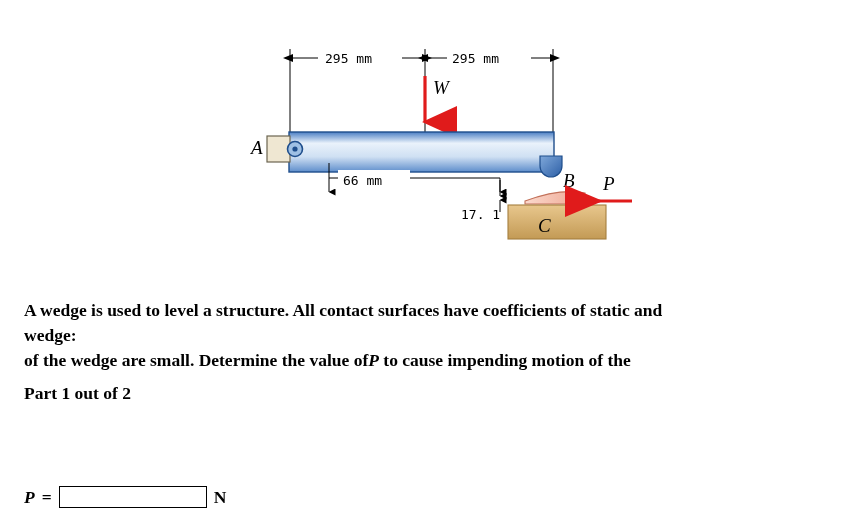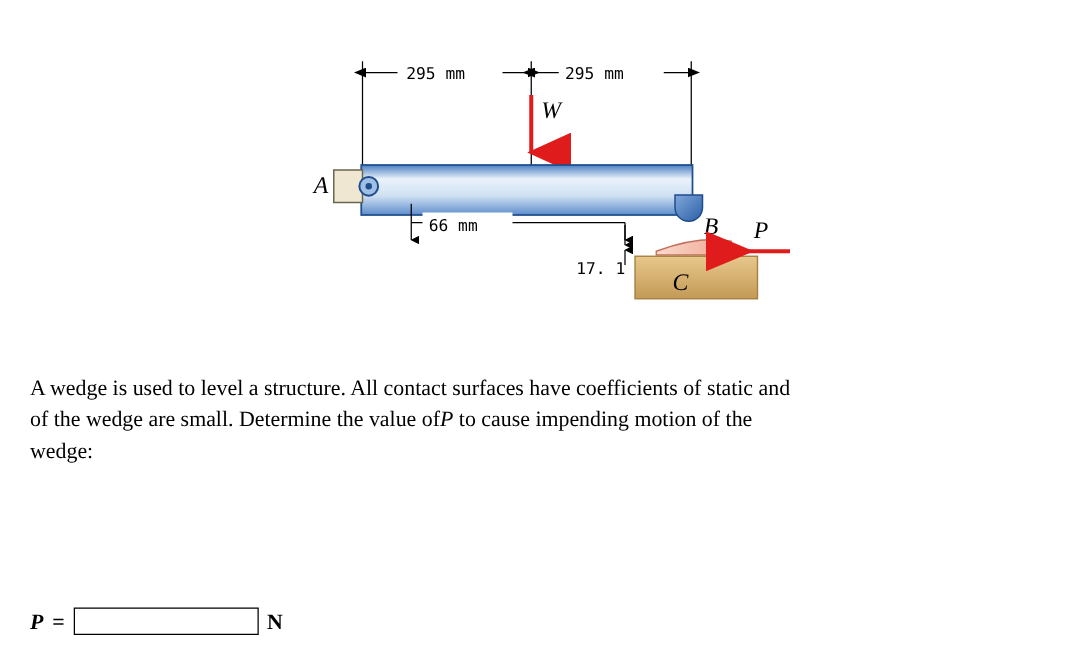--- a/index.html
+++ b/index.html
@@ -41,21 +41,21 @@
   }
 
   
   #problem {
     position: absolute;
     left: 24px;
     top: 298px;
     width: 830px;
     font-size: 17.5px;
     line-height: 25px;
-    font-weight: normal;
+    font-weight: bold;
     font-family: "Liberation Serif", serif;
   }
   #problem p {
     margin: 0;
   }
   #problem .para {
     margin-bottom: 8px;
   }
   .it {
     font-style: italic;
@@ -207,23 +207,24 @@
     <g>
       <line x1="632" y1="201" x2="568" y2="201" stroke="#e01b1b" stroke-width="3.2" marker-end="url(#arrRedLeft)"></line>
       <text class="lbl-italic" x="603" y="190">P</text>
     </g>
   </svg>
 </div>
 
 <div id="problem">
   <div class="para">
     <p><span>A wedge is used to level a structure. All contact surfaces have coefficients of static and</span></p>
+    <p>wedge:</p>
     <p><span>of the wedge are small. Determine the value of</span><span class="it">P</span><span> to cause impending motion of the</span></p>
-    <p>wedge:</p>
   </div>
+  <p id="part-line">Part 1 out of 2</p>
 </div>
 
 <div id="answer-row">
   <span class="peq">P</span>
   <span>=</span>
   <input id="answer-input" type="text" value="" style="">
   <span id="answer-unit">N</span>
 </div>
 
 </body></html>

